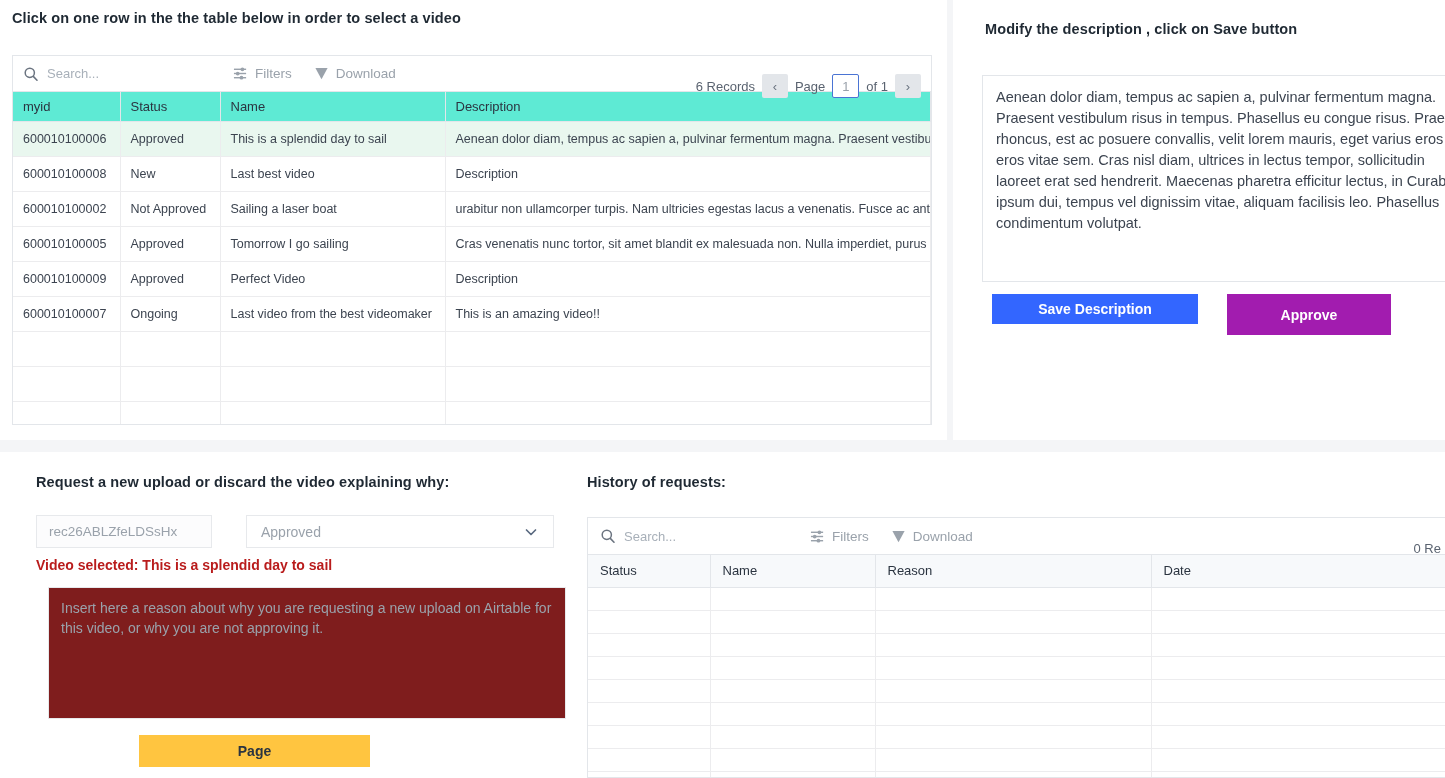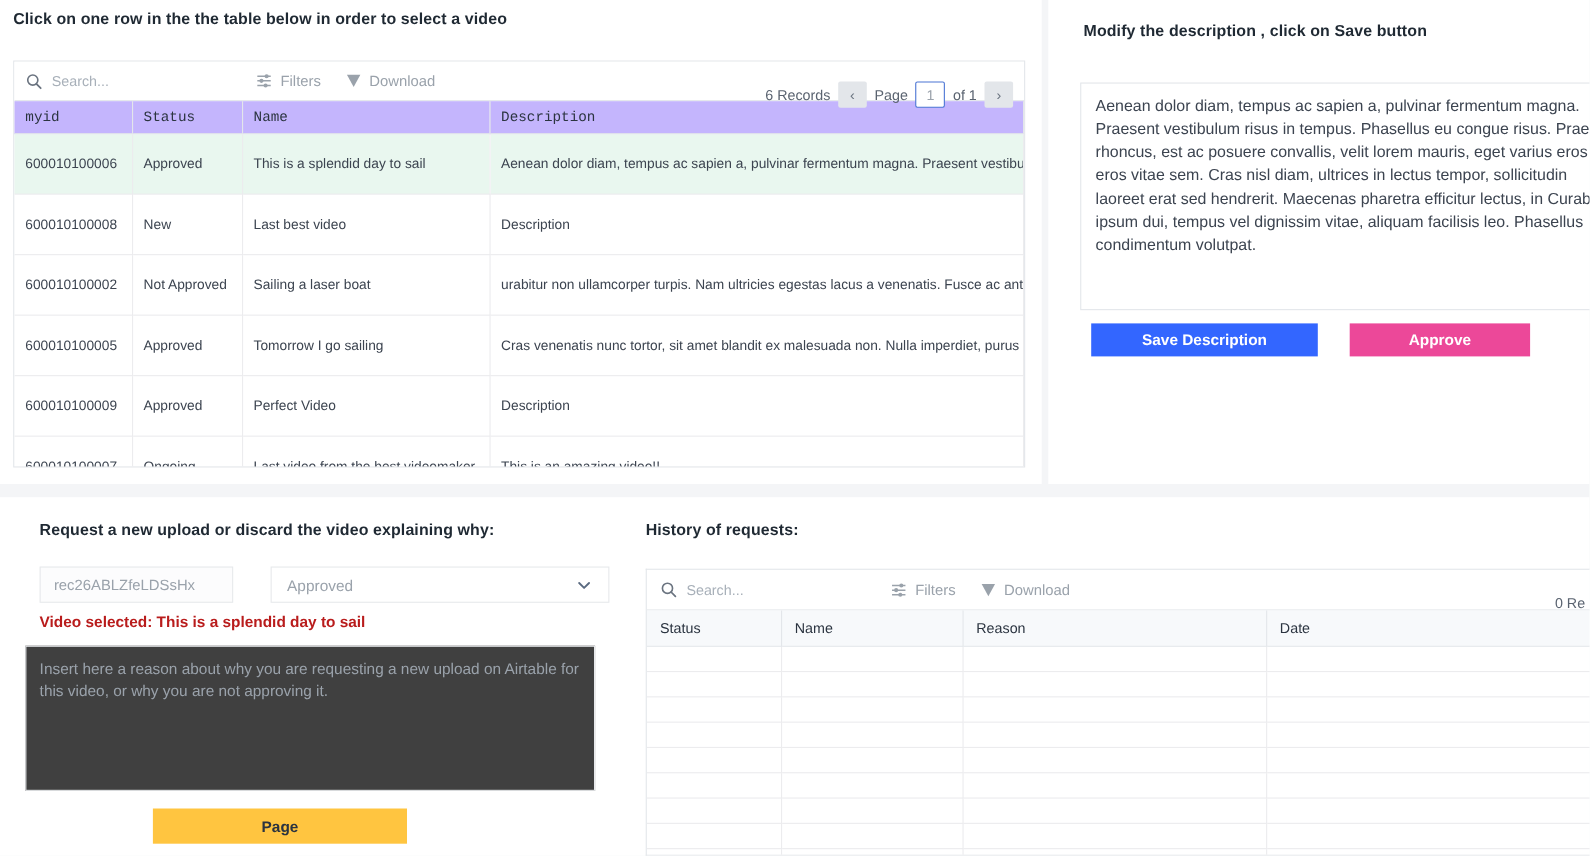--- a/index.html
+++ b/index.html
@@ -56,27 +56,27 @@
     color: #6b7480; font-size: 13px; cursor: pointer;
   }
   .pg-input {
     width: 27px; height: 24px; border: 1px solid #4a74d4; border-radius: 2px;
     display: flex; align-items: center; justify-content: center;
     color: #9aa2ab; font-size: 13px; background: #fff;
   }
 
   table.grid { border-collapse: collapse; width: 100%; table-layout: fixed; }
   table.grid th {
-    background: #c4b5fd; border-right: 1px solid #e3e6ea; border-bottom: 1px solid #e3e6ea;
+    background: #5eead4; border-right: 1px solid #e3e6ea; border-bottom: 1px solid #e3e6ea;
     font-size: 13px; font-weight: normal; color: #2b3440; text-align: left;
-    padding: 7px 10px; height: 28px; font-family: Liberation Mono, monospace;
+    padding: 7px 10px; height: 28px;
   }
   table.grid td {
     border-right: 1px solid #ececee; border-bottom: 1px solid #ececee;
-    font-size: 12.5px; color: #3c4450; padding: 20px 10px; height: 20px;
+    font-size: 12.5px; color: #3c4450; padding: 10px 10px; height: 20px;
     white-space: nowrap; overflow: hidden; text-overflow: clip;
   }
   table.grid tr.selected td { background: #e9f7ef; }
   table.grid tr.empty td { height: 20px; }
   .c-myid { width: 107px; } .c-status { width: 100px; }
   .c-name { width: 225px; } .c-desc { width: auto; }
 
   
   .right-heading { position: absolute; left: 32px; top: 21px; }
   .desc-box {
@@ -87,22 +87,22 @@
   .btn {
     border: none; cursor: pointer; color: #fff; font-weight: bold;
     font-size: 14px; font-family: "Liberation Sans", sans-serif;
     display: flex; align-items: center; justify-content: center;
   }
   .btn-save {
     position: absolute; left: 39px; top: 294px; width: 206px; height: 30px;
     background: #3366ff;
   }
   .btn-approve {
-    position: absolute; left: 274px; top: 294px; width: 164px; height: 30px;
-    background: #ec4899;
+    position: absolute; left: 274px; top: 294px; width: 164px; height: 41px;
+    background: #a21caf;
   }
   .notice {
     position: absolute; left: 228px; top: 342px; width: 256px;
     text-align: center; color: #e8492b; font-size: 12.5px; font-weight: bold;
     line-height: 15px;
   }
 
   
   .divider-band { position: absolute; left: 0; top: 440px; width: 1445px; height: 12px; background: #f4f5f7; }
 
@@ -115,22 +115,22 @@
     display: flex; align-items: center; padding: 0 12px;
     font-size: 13.5px; color: #9aa2ab;
   }
   .select-box {
     border: 1px solid #e7e9ec; background: #fff; height: 33px;
     display: flex; align-items: center; justify-content: space-between;
     padding: 0 14px; font-size: 14px; color: #9aa2ab;
   }
   .video-selected { position: absolute; left: 36px; top: 105px; font-size: 14px; font-weight: bold; color: #b91c1c; }
   .reason-area {
-    position: absolute; left: 23px; top: 135px; width: 518px; height: 132px;
-    border: 1px solid #e7e9ec; background: #404040; padding: 10px 12px;
+    position: absolute; left: 48px; top: 135px; width: 518px; height: 132px;
+    border: 1px solid #e7e9ec; background: #7f1d1d; padding: 10px 12px;
     font-size: 14px; line-height: 20px; color: #9aa2ab;
   }
   .btn-send {
     position: absolute; left: 139px; top: 283px; width: 231px; height: 32px;
     background: #ffc540; color: #2b3440;
   }
 
   
   .hist-heading { position: absolute; left: 587px; top: 22px; }
   .hist-wrap {

